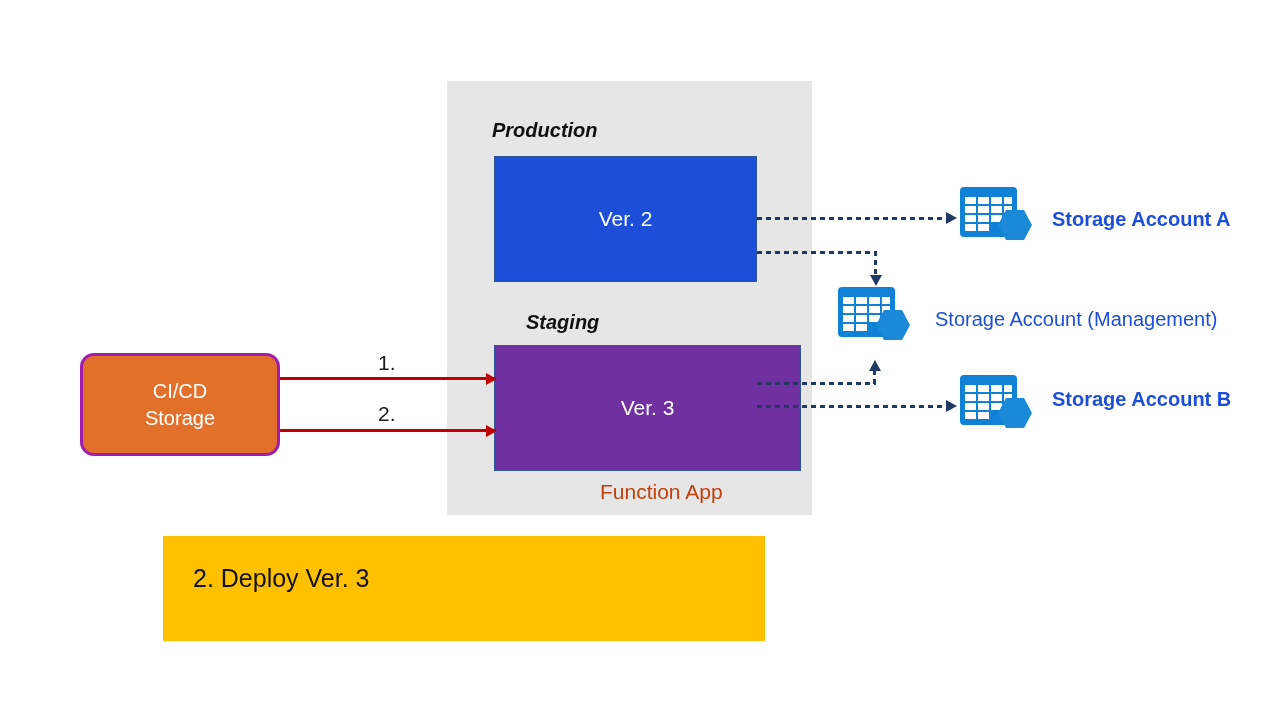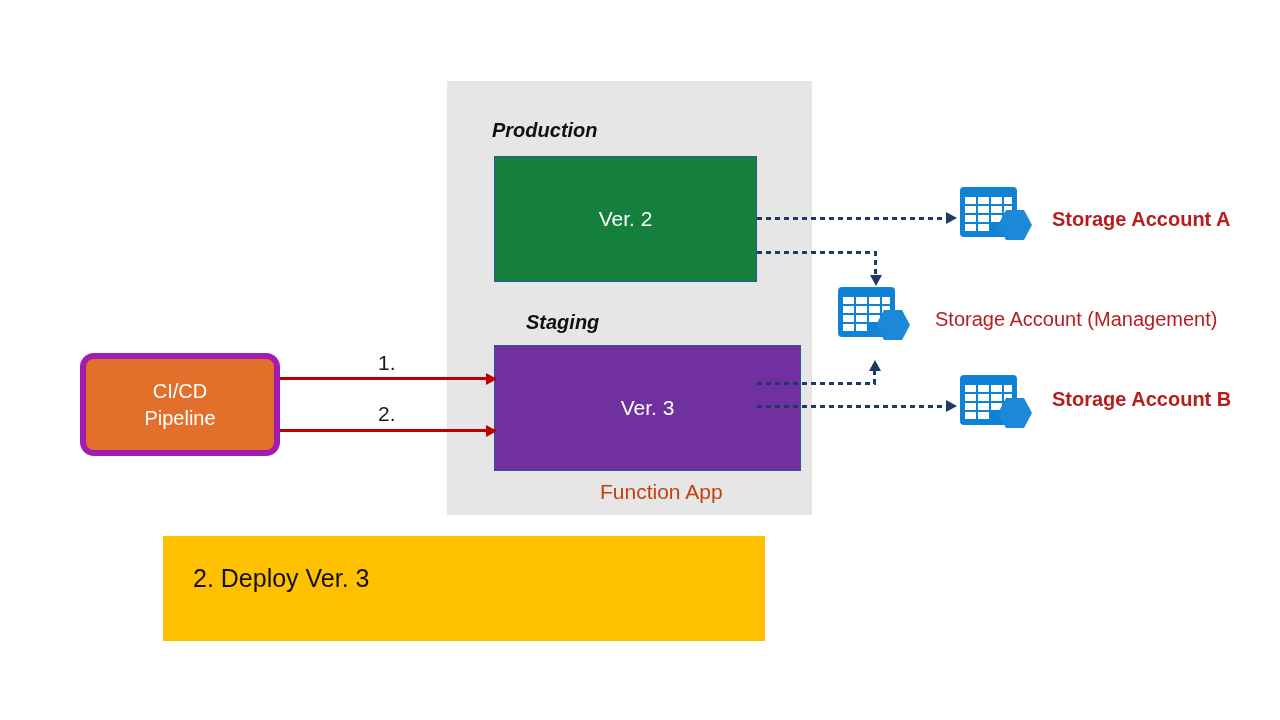--- a/index.html
+++ b/index.html
@@ -57,35 +57,35 @@
     box-sizing: border-box;
     display: flex;
     align-items: center;
     justify-content: center;
     color: #ffffff;
     font-size: 21px;
   }
   .version-box.prod {
     left: 494px; top: 156px;
     width: 263px; height: 126px;
-    background: #15803d;
+    background: #1d4ed8;
   }
   .version-box.stage {
     left: 494px; top: 345px;
     width: 307px; height: 126px;
     background: #7030a0;
   }
 
   
   .pipeline-box {
     position: absolute;
     left: 80px; top: 353px;
     width: 200px; height: 103px;
     background: #e3702a;
-    border: 6px solid #a21caf;
+    border: 3px solid #a21caf;
     border-radius: 14px;
     box-sizing: border-box;
     display: flex;
     flex-direction: column;
     align-items: center;
     justify-content: center;
     color: #ffffff;
     font-size: 20px;
     line-height: 1.35;
   }
@@ -157,21 +157,21 @@
   .storage-icon {
     position: absolute;
     width: 74px;
     height: 68px;
   }
 
   
   .storage-label {
     position: absolute;
     font-size: 20px;
-    color: #b91c1c;
+    color: #1d4ed8;
     white-space: nowrap;
   }
   .storage-label.bold { font-weight: bold; }
 
   
   .callout-box {
     position: absolute;
     left: 163px; top: 536px;
     width: 602px; height: 105px;
     background: #ffc000;
@@ -198,21 +198,21 @@
 
   <div class="slot-label staging">Staging</div>
   <div class="version-box stage">
     <span>Ver. 3</span>
   </div>
 
   <div class="function-app-label">Function App</div>
 
   <div class="pipeline-box">
     <span>CI/CD</span>
-    <span>Pipeline</span>
+    <span>Storage</span>
   </div>
 
   <div class="red-arrow one"></div>
   <div class="red-arrow two"></div>
   <div class="step-num one">1.</div>
   <div class="step-num two">2.</div>
 
   <div class="dot-h" style="left:757px; top:217px; width:191px;"></div>
   <div class="arrowhead right" style="left:946px; top:212px;"></div>
 

